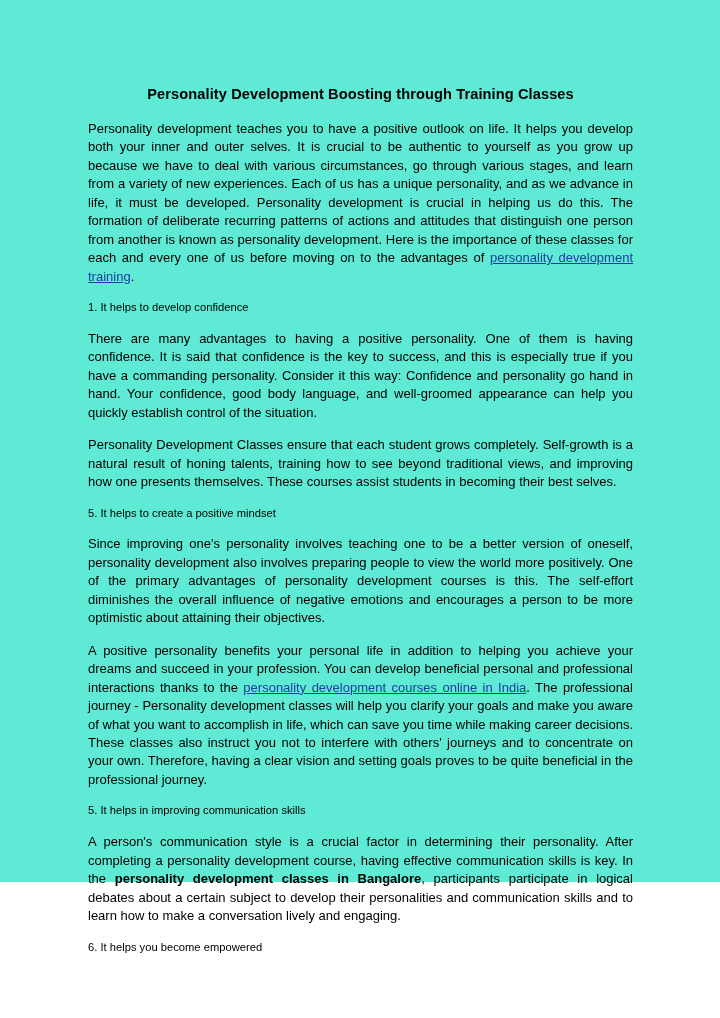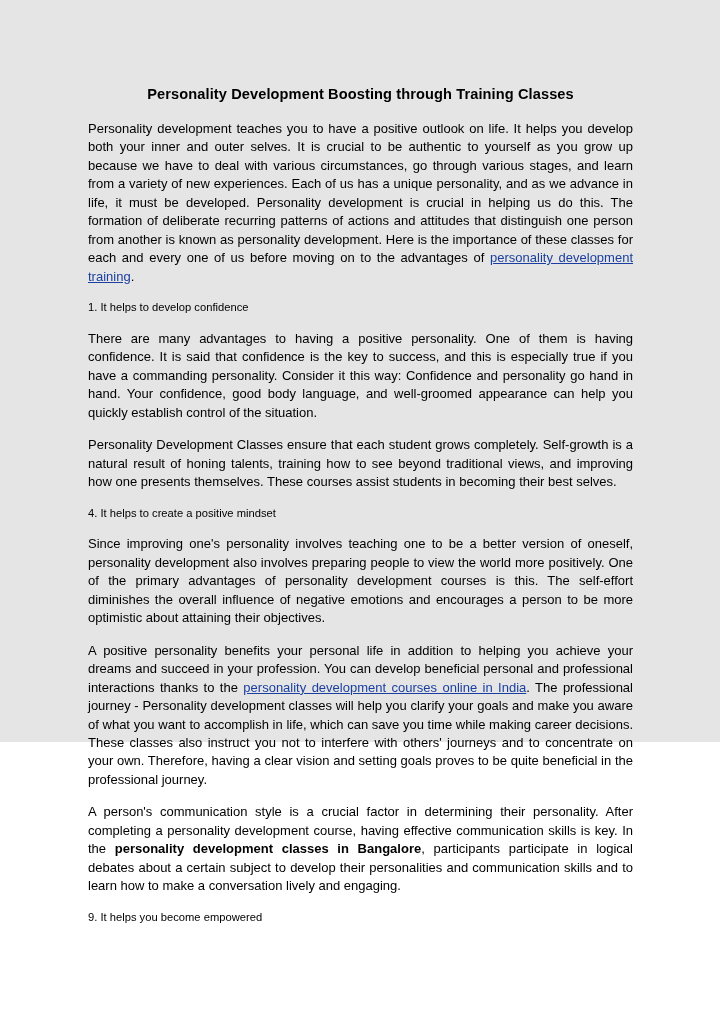--- a/index.html
+++ b/index.html
@@ -13,22 +13,22 @@
     font-family: "Liberation Sans", sans-serif;
     color: #000000;
     position: relative;
     overflow: hidden;
   }
   .page {
     position: absolute;
     left: 0;
     top: 0;
     width: 720px;
-    height: 742px;
-    background: #e5e5e5;
+    height: 882px;
+    background: #5eead4;
   }
   .content {
     position: absolute;
     left: 88px;
     top: 85px;
     width: 545px;
   }
   h1.doc-title {
     font-size: 14.6px;
     font-weight: bold;
@@ -66,20 +66,21 @@
 <body>
 
 <div class="page">
   <div class="content">
     <h1 class="doc-title">Personality Development Boosting through Training Classes</h1>
     <div id="blocks">
         <p class="para"><span>Personality development teaches you to have a positive outlook on life. It helps you develop both your inner and outer selves. It is crucial to be authentic to yourself as you grow up because we have to deal with various circumstances, go through various stages, and learn from a variety of new experiences. Each of us has a unique personality, and as we advance in life, it must be developed. Personality development is crucial in helping us do this. The formation of deliberate recurring patterns of actions and attitudes that distinguish one person from another is known as personality development. Here is the importance of these classes for each and every one of us before moving on to the advantages of </span><a class="link" href="#">personality development training</a><span>.</span></p>
         <p class="heading"><span>1. It helps to develop confidence</span></p>
         <p class="para"><span>There are many advantages to having a positive personality. One of them is having confidence. It is said that confidence is the key to success, and this is especially true if you have a commanding personality. Consider it this way: Confidence and personality go hand in hand. Your confidence, good body language, and well-groomed appearance can help you quickly establish control of the situation.</span></p>
         <p class="para"><span>Personality Development Classes ensure that each student grows completely. Self-growth is a natural result of honing talents, training how to see beyond traditional views, and improving how one presents themselves. These courses assist students in becoming their best selves.</span></p>
-        <p class="heading"><span>4. It helps to create a positive mindset</span></p>
+        <p class="heading"><span>5. It helps to create a positive mindset</span></p>
         <p class="para"><span>Since improving one's personality involves teaching one to be a better version of oneself, personality development also involves preparing people to view the world more positively. One of the primary advantages of personality development courses is this. The self-effort diminishes the overall influence of negative emotions and encourages a person to be more optimistic about attaining their objectives.</span></p>
         <p class="para"><span>A positive personality benefits your personal life in addition to helping you achieve your dreams and succeed in your profession. You can develop beneficial personal and professional interactions thanks to the </span><a class="link" href="#">personality development courses online in India</a><span>. The professional journey - Personality development classes will help you clarify your goals and make you aware of what you want to accomplish in life, which can save you time while making career decisions. These classes also instruct you not to interfere with others' journeys and to concentrate on your own. Therefore, having a clear vision and setting goals proves to be quite beneficial in the professional journey.</span></p>
+        <p class="heading"><span>5. It helps in improving communication skills</span></p>
         <p class="para"><span>A person's communication style is a crucial factor in determining their personality. After completing a personality development course, having effective communication skills is key. In the </span><span class="strong">personality development classes in Bangalore</span><span>, participants participate in logical debates about a certain subject to develop their personalities and communication skills and to learn how to make a conversation lively and engaging.</span></p>
-        <p class="heading"><span>9. It helps you become empowered</span></p>
+        <p class="heading"><span>6. It helps you become empowered</span></p>
       </div>
   </div>
 </div>
 
 </body></html>

